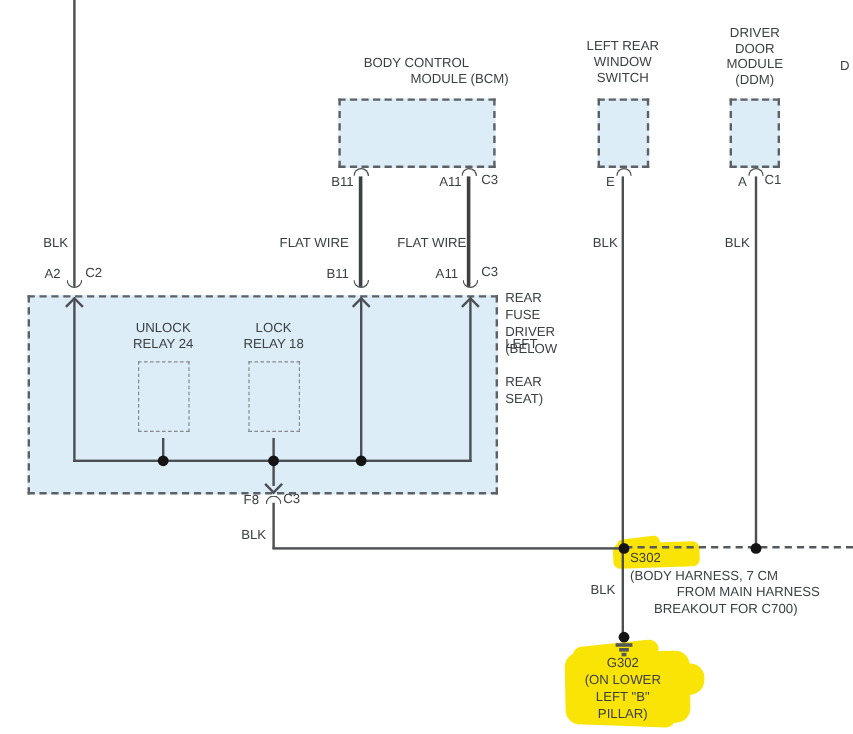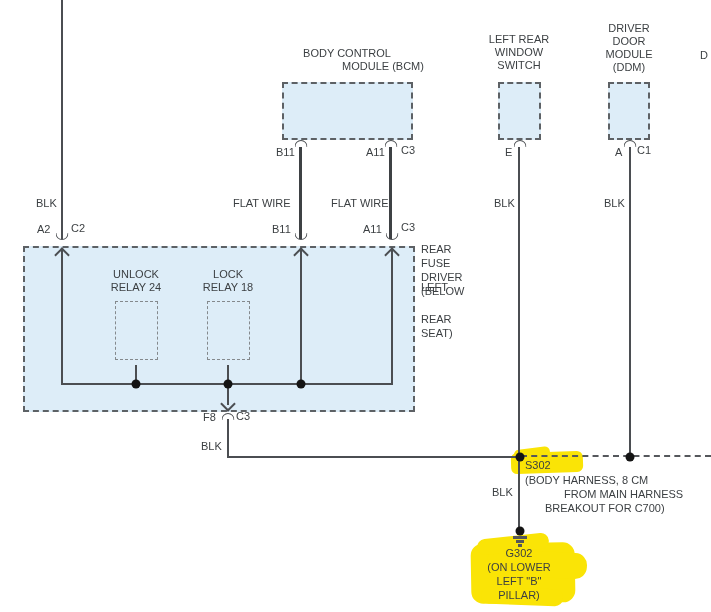--- a/index.html
+++ b/index.html
@@ -132,21 +132,21 @@
   <div class="lbl c" style="left:136px;top:268px;">UNLOCK</div>
   <div class="lbl c" style="left:136px;top:281px;">RELAY 24</div>
   <div class="lbl c" style="left:228px;top:268px;">LOCK</div>
   <div class="lbl c" style="left:228px;top:281px;">RELAY 18</div>
 
   <div class="lbl" style="left:203px;top:411px;">F8</div>
   <div class="lbl u" style="left:236px;top:410px;">C3</div>
   <div class="lbl" style="left:201px;top:440px;">BLK</div>
 
   <div class="lbl" style="left:525px;top:459px;">S302</div>
-  <div class="lbl" style="left:525px;top:474px;">(BODY HARNESS, 8 CM</div>
+  <div class="lbl" style="left:525px;top:474px;">(BODY HARNESS, 7 CM</div>
   <div class="lbl" style="left:525px;top:488px;margin-left:39px;">FROM MAIN HARNESS</div>
   <div class="lbl" style="left:525px;top:502px;padding-left:20px;">BREAKOUT FOR C700)</div>
   <div class="lbl" style="left:492px;top:486px;">BLK</div>
 
   <div class="lbl c" style="left:519px;top:547px;">G302</div>
   <div class="lbl c" style="left:519px;top:561px;">(ON LOWER</div>
   <div class="lbl c" style="left:519px;top:575px;">LEFT "B"</div>
   <div class="lbl c" style="left:519px;top:589px;">PILLAR)</div>
 
   <div class="lbl" style="left:700px;top:49px;">D</div>

